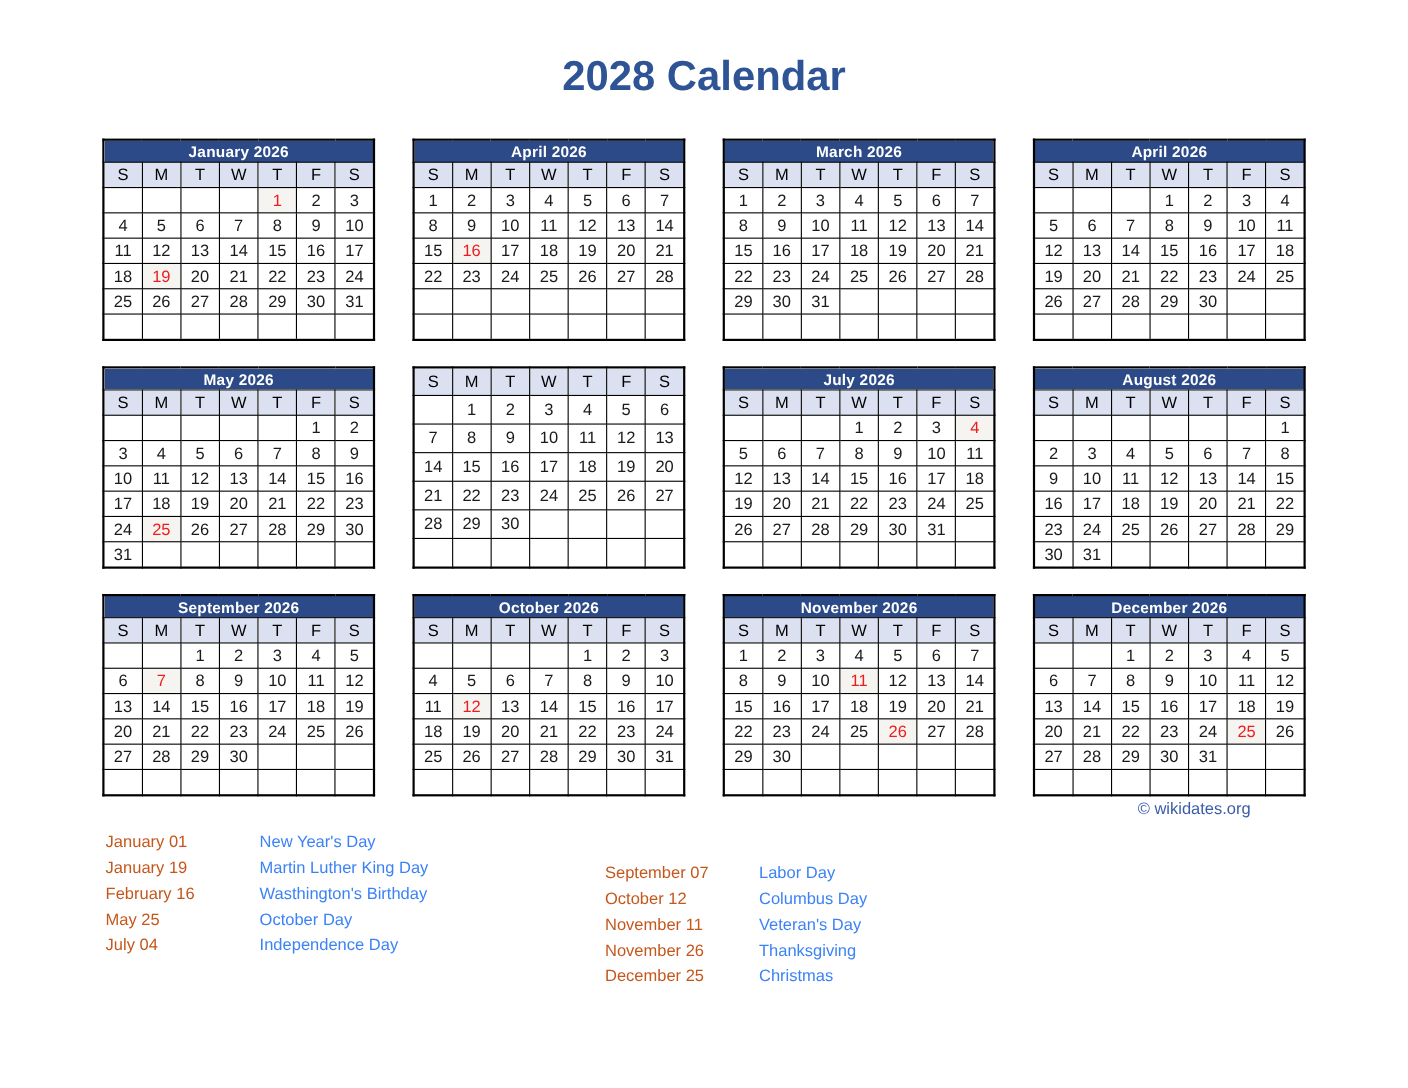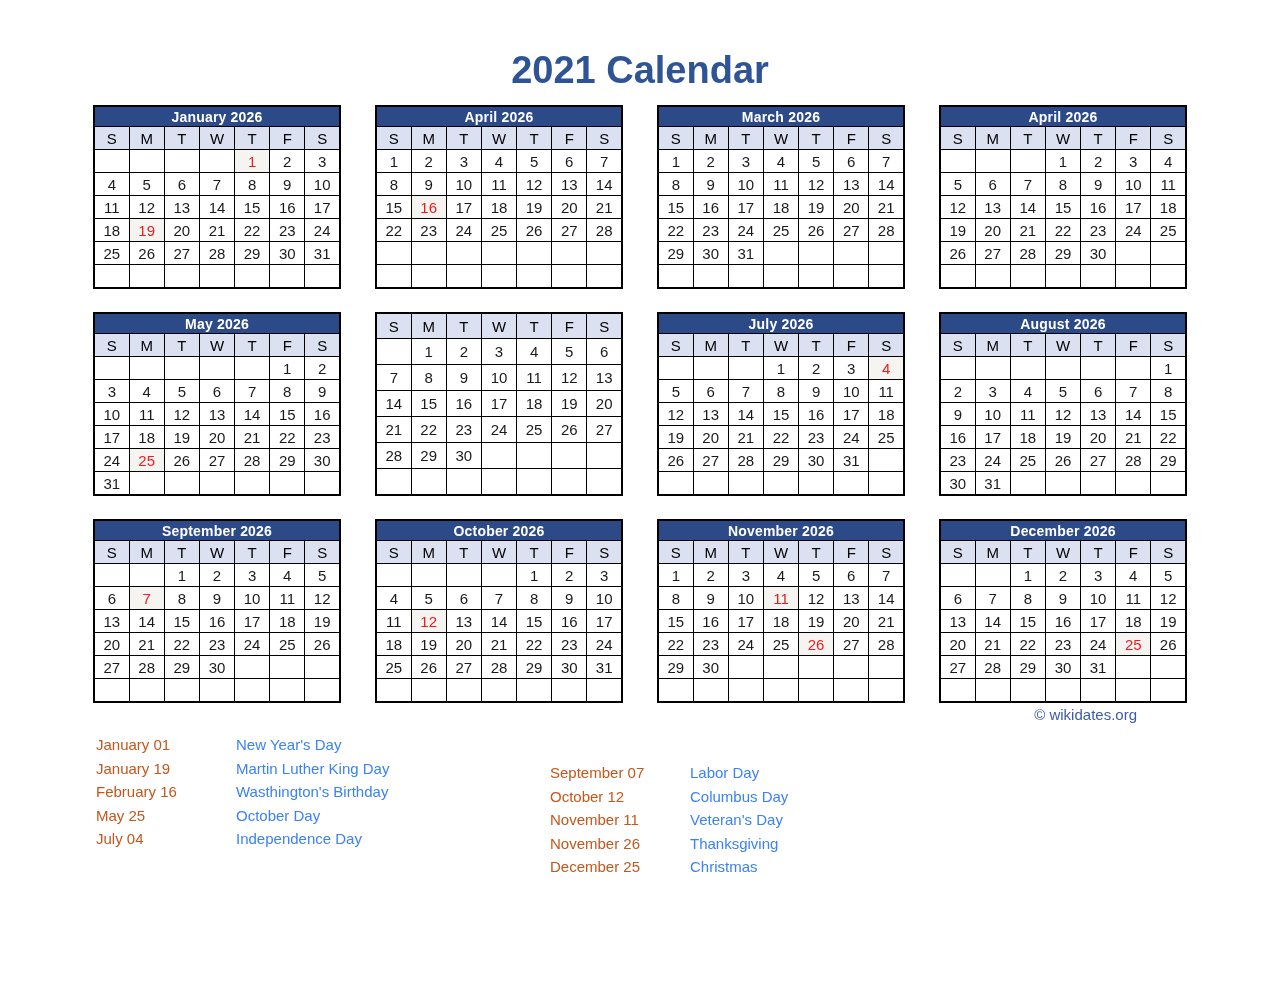--- a/index.html
+++ b/index.html
@@ -24,21 +24,21 @@
   .title {
     margin: 0;
     padding-top: 50px;
     text-align: center;
     font-size: 38px;
     font-weight: bold;
     line-height: 1.1;
     color: var(--title-blue);
   }
   .grid {
-    margin-top: 13px;
+    margin-top: 34px;
     display: grid;
     grid-template-columns: repeat(4, 248px);
     column-gap: 34px;
     row-gap: 23px;
   }
   table.cal {
     width: 248px;
     border-collapse: collapse;
     border: 2px solid var(--grid-border);
     table-layout: fixed;
@@ -102,21 +102,21 @@
     flex: 0 0 140px;
     font-weight: normal;
     color: var(--holiday-orange);
   }
   .h-name { color: #3b82f6; }
 </style>
 </head>
 <body>
 
 <div class="page">
-  <h1 class="title">2021 Calendar</h1>
+  <h1 class="title">2028 Calendar</h1>
   <div class="grid">
       <table class="cal">
         <tbody>
           <tr>
             <th class="mh" colspan="7">January 2026</th>
           </tr>
           <tr class="dow">
             <td>S</td>
             <td>M</td>
             <td>T</td>

